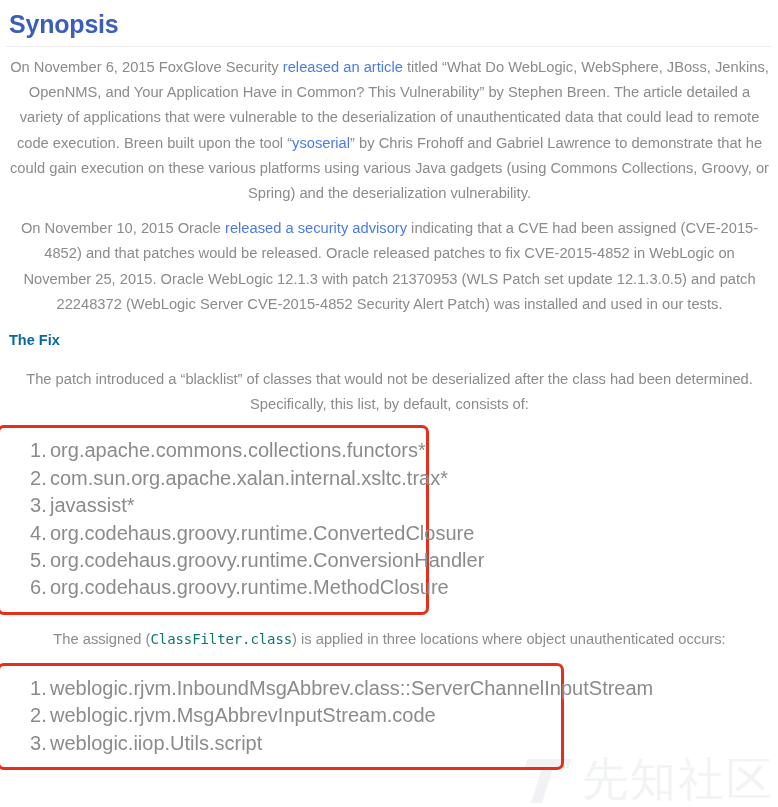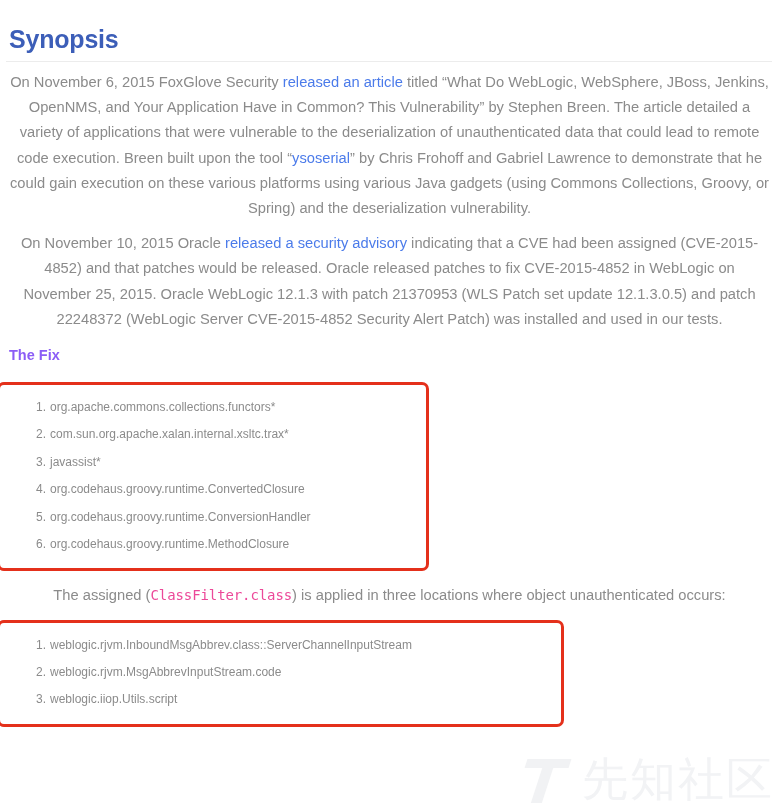--- a/index.html
+++ b/index.html
@@ -64,21 +64,21 @@
   }
 
   
   .content {
     position: relative;
     z-index: 2;
   }
 
   h1.page-title {
     margin: 0;
-    padding: 24px 0 7px 3px;
+    padding: 9px 0 7px 3px;
     font-size: 25px;
     line-height: 30px;
     font-weight: bold;
     color: #3c5eb8;
     letter-spacing: -0.2px;
   }
   .title-rule {
     height: 1px;
     background: #ececec;
     margin: 0 0 8px 0;
@@ -98,27 +98,27 @@
     color: #4b7bea;
     text-decoration: none;
   }
 
   h3.subhead {
     margin: 14px 0 18px 0;
     padding-left: 3px;
     font-size: 14.5px;
     line-height: 18px;
     font-weight: bold;
-    color: #8b5cf6;
+    color: #0369a1;
   }
 
   code.inline {
     font-family: "DejaVu Sans Mono", monospace;
     font-size: 14px;
-    color: #ec4899;
+    color: #0f766e;
     letter-spacing: -0.1px;
   }
   code.inline.strong {
     font-weight: bold;
     color: #3c4858;
     font-size: 14.4px;
   }
 
   
   .redbox {
@@ -140,21 +140,21 @@
 
   ol.classlist {
     margin: 0;
     padding: 0 0 0 50px;
     list-style: none;
     counter-reset: cls;
   }
   ol.classlist li {
     counter-increment: cls;
     position: relative;
-    font-size: 12px;
+    font-size: 20px;
     line-height: 27.4px;
     color: #8b8b8b;
     white-space: nowrap;
   }
   ol.classlist li::before {
     content: counter(cls) ".";
     position: absolute;
     left: -20px;
     width: 16px;
     text-align: right;
@@ -180,20 +180,21 @@
 
     <h1 class="page-title">Synopsis</h1>
     <div class="title-rule"></div>
 
     <p class="body"><span>On November 6, 2015 FoxGlove Security </span><a class="link" href="#">released an article</a><span> titled “What Do WebLogic, WebSphere, JBoss, Jenkins, OpenNMS, and Your Application Have in Common? This Vulnerability” by Stephen Breen. The article detailed a variety of applications that were vulnerable to the deserialization of unauthenticated data that could lead to remote code execution. Breen built upon the tool “</span><a class="link" href="#">ysoserial</a><span>” by Chris Frohoff and Gabriel Lawrence to demonstrate that he could gain execution on these various platforms using various Java gadgets (using Commons Collections, Groovy, or Spring) and the deserialization vulnerability.</span></p>
 
     <p class="body"><span>On November 10, 2015 Oracle </span><a class="link" href="#">released a security advisory</a><span> indicating that a CVE had been assigned (CVE-2015-4852) and that patches would be released. Oracle released patches to fix CVE-2015-4852 in WebLogic on November 25, 2015. Oracle WebLogic 12.1.3 with patch 21370953 (WLS Patch set update 12.1.3.0.5) and patch 22248372 (WebLogic Server CVE-2015-4852 Security Alert Patch) was installed and used in our tests.</span></p>
 
     <h3 class="subhead">The Fix</h3>
 
+    <p class="body tight">The patch introduced a “blacklist” of classes that would not be deserialized after the class had been determined. Specifically, this list, by default, consists of:</p>
 
     <div class="redbox" id="redbox-blacklist">
       <ol class="classlist">
         <li>org.apache.commons.collections.functors*</li>
         <li>com.sun.org.apache.xalan.internal.xsltc.trax*</li>
         <li>javassist*</li>
         <li>org.codehaus.groovy.runtime.ConvertedClosure</li>
         <li>org.codehaus.groovy.runtime.ConversionHandler</li>
         <li>org.codehaus.groovy.runtime.MethodClosure</li>
       </ol>

